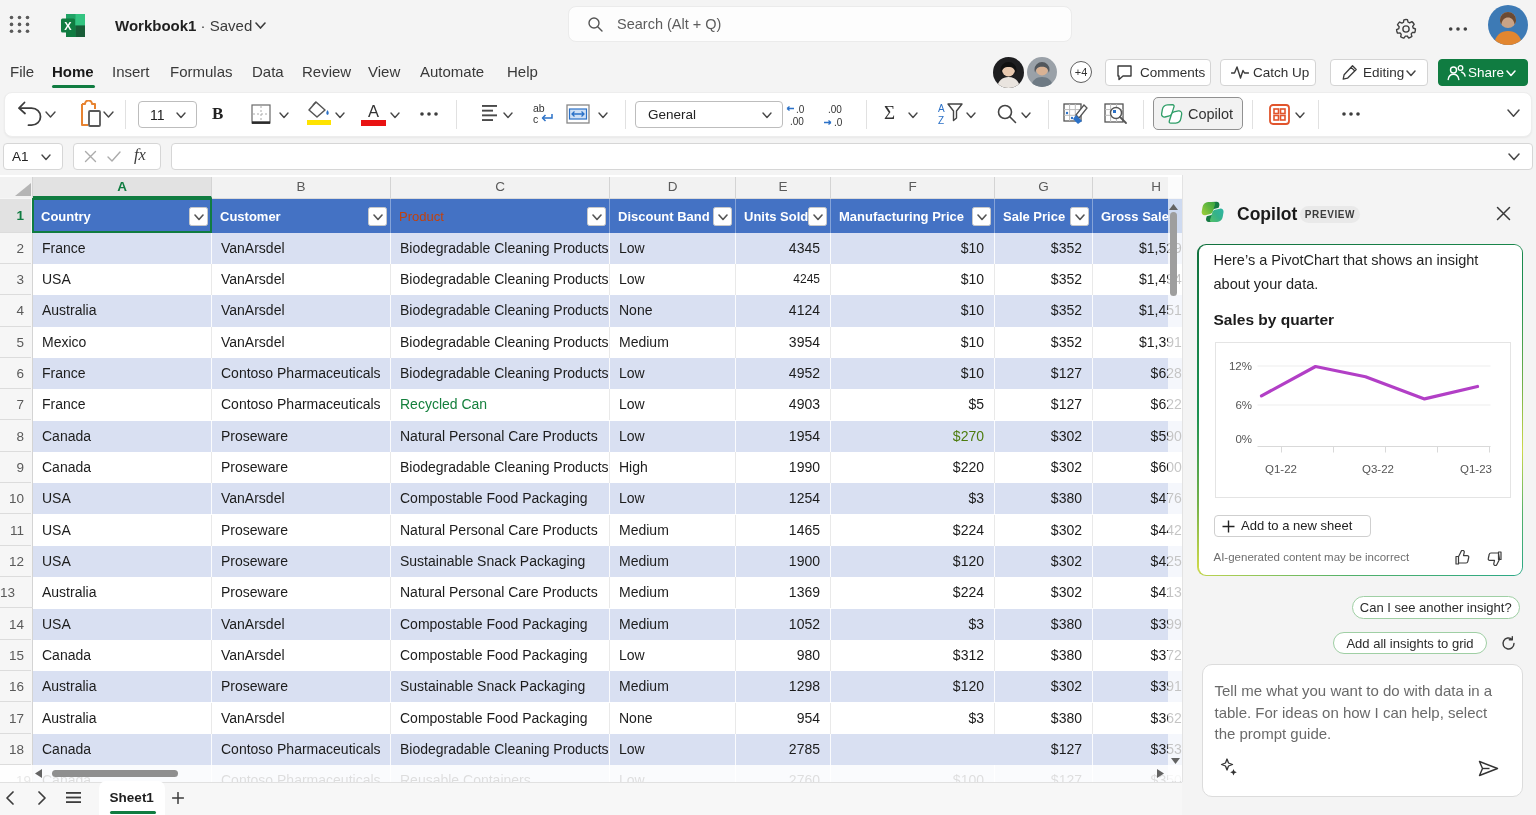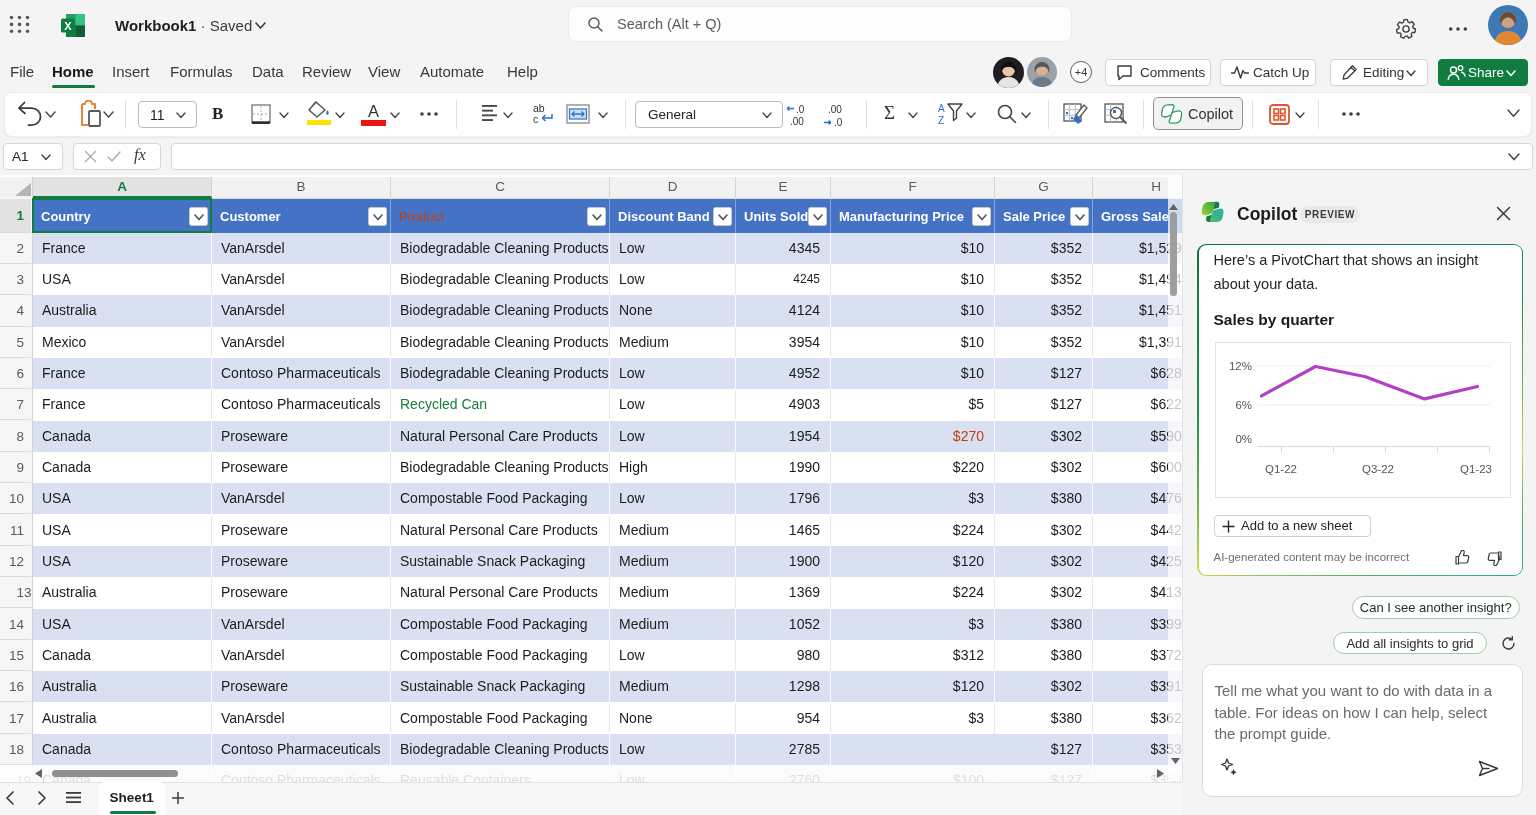--- a/index.html
+++ b/index.html
@@ -315,21 +315,21 @@
 <div class="ab" style="left:0px;top:88.8px;width:31px;height:31.33px;border-bottom:1px solid #dcdcdc;box-sizing:border-box;text-align:right;padding-right:7px;line-height:31.33px;font-size:13.5px;color:#5a5a5a">3</div>
 <div class="ab" style="left:0px;top:120.2px;width:31px;height:31.33px;border-bottom:1px solid #dcdcdc;box-sizing:border-box;text-align:right;padding-right:7px;line-height:31.33px;font-size:13.5px;color:#5a5a5a">4</div>
 <div class="ab" style="left:0px;top:151.5px;width:31px;height:31.33px;border-bottom:1px solid #dcdcdc;box-sizing:border-box;text-align:right;padding-right:7px;line-height:31.33px;font-size:13.5px;color:#5a5a5a">5</div>
 <div class="ab" style="left:0px;top:182.8px;width:31px;height:31.33px;border-bottom:1px solid #dcdcdc;box-sizing:border-box;text-align:right;padding-right:7px;line-height:31.33px;font-size:13.5px;color:#5a5a5a">6</div>
 <div class="ab" style="left:0px;top:214.1px;width:31px;height:31.33px;border-bottom:1px solid #dcdcdc;box-sizing:border-box;text-align:right;padding-right:7px;line-height:31.33px;font-size:13.5px;color:#5a5a5a">7</div>
 <div class="ab" style="left:0px;top:245.5px;width:31px;height:31.33px;border-bottom:1px solid #dcdcdc;box-sizing:border-box;text-align:right;padding-right:7px;line-height:31.33px;font-size:13.5px;color:#5a5a5a">8</div>
 <div class="ab" style="left:0px;top:276.8px;width:31px;height:31.33px;border-bottom:1px solid #dcdcdc;box-sizing:border-box;text-align:right;padding-right:7px;line-height:31.33px;font-size:13.5px;color:#5a5a5a">9</div>
 <div class="ab" style="left:0px;top:308.1px;width:31px;height:31.33px;border-bottom:1px solid #dcdcdc;box-sizing:border-box;text-align:right;padding-right:7px;line-height:31.33px;font-size:13.5px;color:#5a5a5a">10</div>
 <div class="ab" style="left:0px;top:339.5px;width:31px;height:31.33px;border-bottom:1px solid #dcdcdc;box-sizing:border-box;text-align:right;padding-right:7px;line-height:31.33px;font-size:13.5px;color:#5a5a5a">11</div>
 <div class="ab" style="left:0px;top:370.8px;width:31px;height:31.33px;border-bottom:1px solid #dcdcdc;box-sizing:border-box;text-align:right;padding-right:7px;line-height:31.33px;font-size:13.5px;color:#5a5a5a">12</div>
-<div class="ab" style="left:0px;top:402.1px;width:55px;height:31.33px;border-bottom:1px solid #dcdcdc;box-sizing:border-box;text-align:center;padding-right:7px;line-height:31.33px;font-size:13.5px;color:#5a5a5a">13</div>
+<div class="ab" style="left:0px;top:402.1px;width:55px;height:31.33px;border-bottom:1px solid #dcdcdc;box-sizing:border-box;text-align:left;padding-right:7px;line-height:31.33px;font-size:13.5px;color:#5a5a5a">13</div>
 <div class="ab" style="left:0px;top:433.5px;width:31px;height:31.33px;border-bottom:1px solid #dcdcdc;box-sizing:border-box;text-align:right;padding-right:7px;line-height:31.33px;font-size:13.5px;color:#5a5a5a">14</div>
 <div class="ab" style="left:0px;top:464.8px;width:31px;height:31.33px;border-bottom:1px solid #dcdcdc;box-sizing:border-box;text-align:right;padding-right:7px;line-height:31.33px;font-size:13.5px;color:#5a5a5a">15</div>
 <div class="ab" style="left:0px;top:496.1px;width:31px;height:31.33px;border-bottom:1px solid #dcdcdc;box-sizing:border-box;text-align:right;padding-right:7px;line-height:31.33px;font-size:13.5px;color:#5a5a5a">16</div>
 <div class="ab" style="left:0px;top:527.5px;width:31px;height:31.33px;border-bottom:1px solid #dcdcdc;box-sizing:border-box;text-align:right;padding-right:7px;line-height:31.33px;font-size:13.5px;color:#5a5a5a">17</div>
 <div class="ab" style="left:0px;top:558.8px;width:31px;height:31.33px;border-bottom:1px solid #dcdcdc;box-sizing:border-box;text-align:right;padding-right:7px;line-height:31.33px;font-size:13.5px;color:#5a5a5a">18</div>
 <div class="ab" style="left:0px;top:590.1px;width:31px;height:31.33px;text-align:right;padding-right:7px;line-height:31.33px;font-size:13.5px;color:#5a5a5a">19</div>
 <div class="ab" style="left:33px;top:24px;width:179px;height:33.5px;background:#4472c4;border-right:1px solid rgba(255,255,255,0.35);box-sizing:border-box"></div>
 <div class="ab" style="left:41px;top:34px;font-size:13px;font-weight:700;color:#fff;white-space:nowrap">Country</div>
 <div class="ab" style="left:189px;top:31.5px;width:19px;height:19px;background:#fff;border:1px solid #c8c8c8;border-radius:2.5px;box-sizing:border-box"></div>
 <svg class="ab" style="left:193.5px;top:38.5px" width="10" height="7.5" viewBox="0 0 10 7.5">
@@ -427,38 +427,38 @@
 <div class="ab" style="left:736px;top:214.1px;width:95px;height:31.33px;border-right:1px solid #e9e9e9;box-sizing:border-box;line-height:31.33px;font-size:14px;color:#1c1c1c;padding-right:10px;text-align:right;white-space:nowrap">4903</div>
 <div class="ab" style="left:831px;top:214.1px;width:164px;height:31.33px;border-right:1px solid #e9e9e9;box-sizing:border-box;line-height:31.33px;font-size:14px;color:#1c1c1c;padding-right:10px;text-align:right;white-space:nowrap">$5</div>
 <div class="ab" style="left:995px;top:214.1px;width:98px;height:31.33px;border-right:1px solid #e9e9e9;box-sizing:border-box;line-height:31.33px;font-size:14px;color:#1c1c1c;padding-right:10px;text-align:right;white-space:nowrap">$127</div>
 <div class="ab" style="left:1093px;top:214.1px;width:127px;height:31.33px;border-right:1px solid #e9e9e9;box-sizing:border-box;line-height:31.33px;font-size:14px;color:#1c1c1c;padding-right:10px;text-align:right;white-space:nowrap">$622,681</div>
 <div class="ab" style="left:33px;top:245.5px;width:1149px;height:31.33px;background:#d9e0f2"></div>
 <div class="ab" style="left:33px;top:245.5px;width:179px;height:31.33px;border-right:1px solid rgba(255,255,255,0.85);box-sizing:border-box;line-height:31.33px;font-size:14px;color:#1c1c1c;padding-left:9px;white-space:nowrap;overflow:hidden">Canada</div>
 <div class="ab" style="left:212px;top:245.5px;width:179px;height:31.33px;border-right:1px solid rgba(255,255,255,0.85);box-sizing:border-box;line-height:31.33px;font-size:14px;color:#1c1c1c;padding-left:9px;white-space:nowrap;overflow:hidden">Proseware</div>
 <div class="ab" style="left:391px;top:245.5px;width:219px;height:31.33px;border-right:1px solid rgba(255,255,255,0.85);box-sizing:border-box;line-height:31.33px;font-size:14px;color:#1c1c1c;padding-left:9px;white-space:nowrap;overflow:hidden">Natural Personal Care Products</div>
 <div class="ab" style="left:610px;top:245.5px;width:126px;height:31.33px;border-right:1px solid rgba(255,255,255,0.85);box-sizing:border-box;line-height:31.33px;font-size:14px;color:#1c1c1c;padding-left:9px;white-space:nowrap;overflow:hidden">Low</div>
 <div class="ab" style="left:736px;top:245.5px;width:95px;height:31.33px;border-right:1px solid rgba(255,255,255,0.85);box-sizing:border-box;line-height:31.33px;font-size:14px;color:#1c1c1c;padding-right:10px;text-align:right;white-space:nowrap">1954</div>
-<div class="ab" style="left:831px;top:245.5px;width:164px;height:31.33px;border-right:1px solid rgba(255,255,255,0.85);box-sizing:border-box;line-height:31.33px;font-size:14px;color:#c2410c;padding-right:10px;text-align:right;white-space:nowrap">$270</div>
+<div class="ab" style="left:831px;top:245.5px;width:164px;height:31.33px;border-right:1px solid rgba(255,255,255,0.85);box-sizing:border-box;line-height:31.33px;font-size:14px;color:#4d7c0f;padding-right:10px;text-align:right;white-space:nowrap">$270</div>
 <div class="ab" style="left:995px;top:245.5px;width:98px;height:31.33px;border-right:1px solid rgba(255,255,255,0.85);box-sizing:border-box;line-height:31.33px;font-size:14px;color:#1c1c1c;padding-right:10px;text-align:right;white-space:nowrap">$302</div>
 <div class="ab" style="left:1093px;top:245.5px;width:127px;height:31.33px;border-right:1px solid rgba(255,255,255,0.85);box-sizing:border-box;line-height:31.33px;font-size:14px;color:#1c1c1c;padding-right:10px;text-align:right;white-space:nowrap">$590,108</div>
 <div class="ab" style="left:33px;top:276.8px;width:1149px;height:31.33px;background:#fff"></div>
 <div class="ab" style="left:33px;top:276.8px;width:179px;height:31.33px;border-right:1px solid #e9e9e9;box-sizing:border-box;line-height:31.33px;font-size:14px;color:#1c1c1c;padding-left:9px;white-space:nowrap;overflow:hidden">Canada</div>
 <div class="ab" style="left:212px;top:276.8px;width:179px;height:31.33px;border-right:1px solid #e9e9e9;box-sizing:border-box;line-height:31.33px;font-size:14px;color:#1c1c1c;padding-left:9px;white-space:nowrap;overflow:hidden">Proseware</div>
 <div class="ab" style="left:391px;top:276.8px;width:219px;height:31.33px;border-right:1px solid #e9e9e9;box-sizing:border-box;line-height:31.33px;font-size:14px;color:#1c1c1c;padding-left:9px;white-space:nowrap;overflow:hidden">Biodegradable Cleaning Products</div>
 <div class="ab" style="left:610px;top:276.8px;width:126px;height:31.33px;border-right:1px solid #e9e9e9;box-sizing:border-box;line-height:31.33px;font-size:14px;color:#1c1c1c;padding-left:9px;white-space:nowrap;overflow:hidden">High</div>
 <div class="ab" style="left:736px;top:276.8px;width:95px;height:31.33px;border-right:1px solid #e9e9e9;box-sizing:border-box;line-height:31.33px;font-size:14px;color:#1c1c1c;padding-right:10px;text-align:right;white-space:nowrap">1990</div>
 <div class="ab" style="left:831px;top:276.8px;width:164px;height:31.33px;border-right:1px solid #e9e9e9;box-sizing:border-box;line-height:31.33px;font-size:14px;color:#1c1c1c;padding-right:10px;text-align:right;white-space:nowrap">$220</div>
 <div class="ab" style="left:995px;top:276.8px;width:98px;height:31.33px;border-right:1px solid #e9e9e9;box-sizing:border-box;line-height:31.33px;font-size:14px;color:#1c1c1c;padding-right:10px;text-align:right;white-space:nowrap">$302</div>
 <div class="ab" style="left:1093px;top:276.8px;width:127px;height:31.33px;border-right:1px solid #e9e9e9;box-sizing:border-box;line-height:31.33px;font-size:14px;color:#1c1c1c;padding-right:10px;text-align:right;white-space:nowrap">$600,980</div>
 <div class="ab" style="left:33px;top:308.1px;width:1149px;height:31.33px;background:#d9e0f2"></div>
 <div class="ab" style="left:33px;top:308.1px;width:179px;height:31.33px;border-right:1px solid rgba(255,255,255,0.85);box-sizing:border-box;line-height:31.33px;font-size:14px;color:#1c1c1c;padding-left:9px;white-space:nowrap;overflow:hidden">USA</div>
 <div class="ab" style="left:212px;top:308.1px;width:179px;height:31.33px;border-right:1px solid rgba(255,255,255,0.85);box-sizing:border-box;line-height:31.33px;font-size:14px;color:#1c1c1c;padding-left:9px;white-space:nowrap;overflow:hidden">VanArsdel</div>
 <div class="ab" style="left:391px;top:308.1px;width:219px;height:31.33px;border-right:1px solid rgba(255,255,255,0.85);box-sizing:border-box;line-height:31.33px;font-size:14px;color:#1c1c1c;padding-left:9px;white-space:nowrap;overflow:hidden">Compostable Food Packaging</div>
 <div class="ab" style="left:610px;top:308.1px;width:126px;height:31.33px;border-right:1px solid rgba(255,255,255,0.85);box-sizing:border-box;line-height:31.33px;font-size:14px;color:#1c1c1c;padding-left:9px;white-space:nowrap;overflow:hidden">Low</div>
-<div class="ab" style="left:736px;top:308.1px;width:95px;height:31.33px;border-right:1px solid rgba(255,255,255,0.85);box-sizing:border-box;line-height:31.33px;font-size:14px;color:#1c1c1c;padding-right:10px;text-align:right;white-space:nowrap">1796</div>
+<div class="ab" style="left:736px;top:308.1px;width:95px;height:31.33px;border-right:1px solid rgba(255,255,255,0.85);box-sizing:border-box;line-height:31.33px;font-size:14px;color:#1c1c1c;padding-right:10px;text-align:right;white-space:nowrap">1254</div>
 <div class="ab" style="left:831px;top:308.1px;width:164px;height:31.33px;border-right:1px solid rgba(255,255,255,0.85);box-sizing:border-box;line-height:31.33px;font-size:14px;color:#1c1c1c;padding-right:10px;text-align:right;white-space:nowrap">$3</div>
 <div class="ab" style="left:995px;top:308.1px;width:98px;height:31.33px;border-right:1px solid rgba(255,255,255,0.85);box-sizing:border-box;line-height:31.33px;font-size:14px;color:#1c1c1c;padding-right:10px;text-align:right;white-space:nowrap">$380</div>
 <div class="ab" style="left:1093px;top:308.1px;width:127px;height:31.33px;border-right:1px solid rgba(255,255,255,0.85);box-sizing:border-box;line-height:31.33px;font-size:14px;color:#1c1c1c;padding-right:10px;text-align:right;white-space:nowrap">$476,520</div>
 <div class="ab" style="left:33px;top:339.5px;width:1149px;height:31.33px;background:#fff"></div>
 <div class="ab" style="left:33px;top:339.5px;width:179px;height:31.33px;border-right:1px solid #e9e9e9;box-sizing:border-box;line-height:31.33px;font-size:14px;color:#1c1c1c;padding-left:9px;white-space:nowrap;overflow:hidden">USA</div>
 <div class="ab" style="left:212px;top:339.5px;width:179px;height:31.33px;border-right:1px solid #e9e9e9;box-sizing:border-box;line-height:31.33px;font-size:14px;color:#1c1c1c;padding-left:9px;white-space:nowrap;overflow:hidden">Proseware</div>
 <div class="ab" style="left:391px;top:339.5px;width:219px;height:31.33px;border-right:1px solid #e9e9e9;box-sizing:border-box;line-height:31.33px;font-size:14px;color:#1c1c1c;padding-left:9px;white-space:nowrap;overflow:hidden">Natural Personal Care Products</div>
 <div class="ab" style="left:610px;top:339.5px;width:126px;height:31.33px;border-right:1px solid #e9e9e9;box-sizing:border-box;line-height:31.33px;font-size:14px;color:#1c1c1c;padding-left:9px;white-space:nowrap;overflow:hidden">Medium</div>
 <div class="ab" style="left:736px;top:339.5px;width:95px;height:31.33px;border-right:1px solid #e9e9e9;box-sizing:border-box;line-height:31.33px;font-size:14px;color:#1c1c1c;padding-right:10px;text-align:right;white-space:nowrap">1465</div>
 <div class="ab" style="left:831px;top:339.5px;width:164px;height:31.33px;border-right:1px solid #e9e9e9;box-sizing:border-box;line-height:31.33px;font-size:14px;color:#1c1c1c;padding-right:10px;text-align:right;white-space:nowrap">$224</div>

